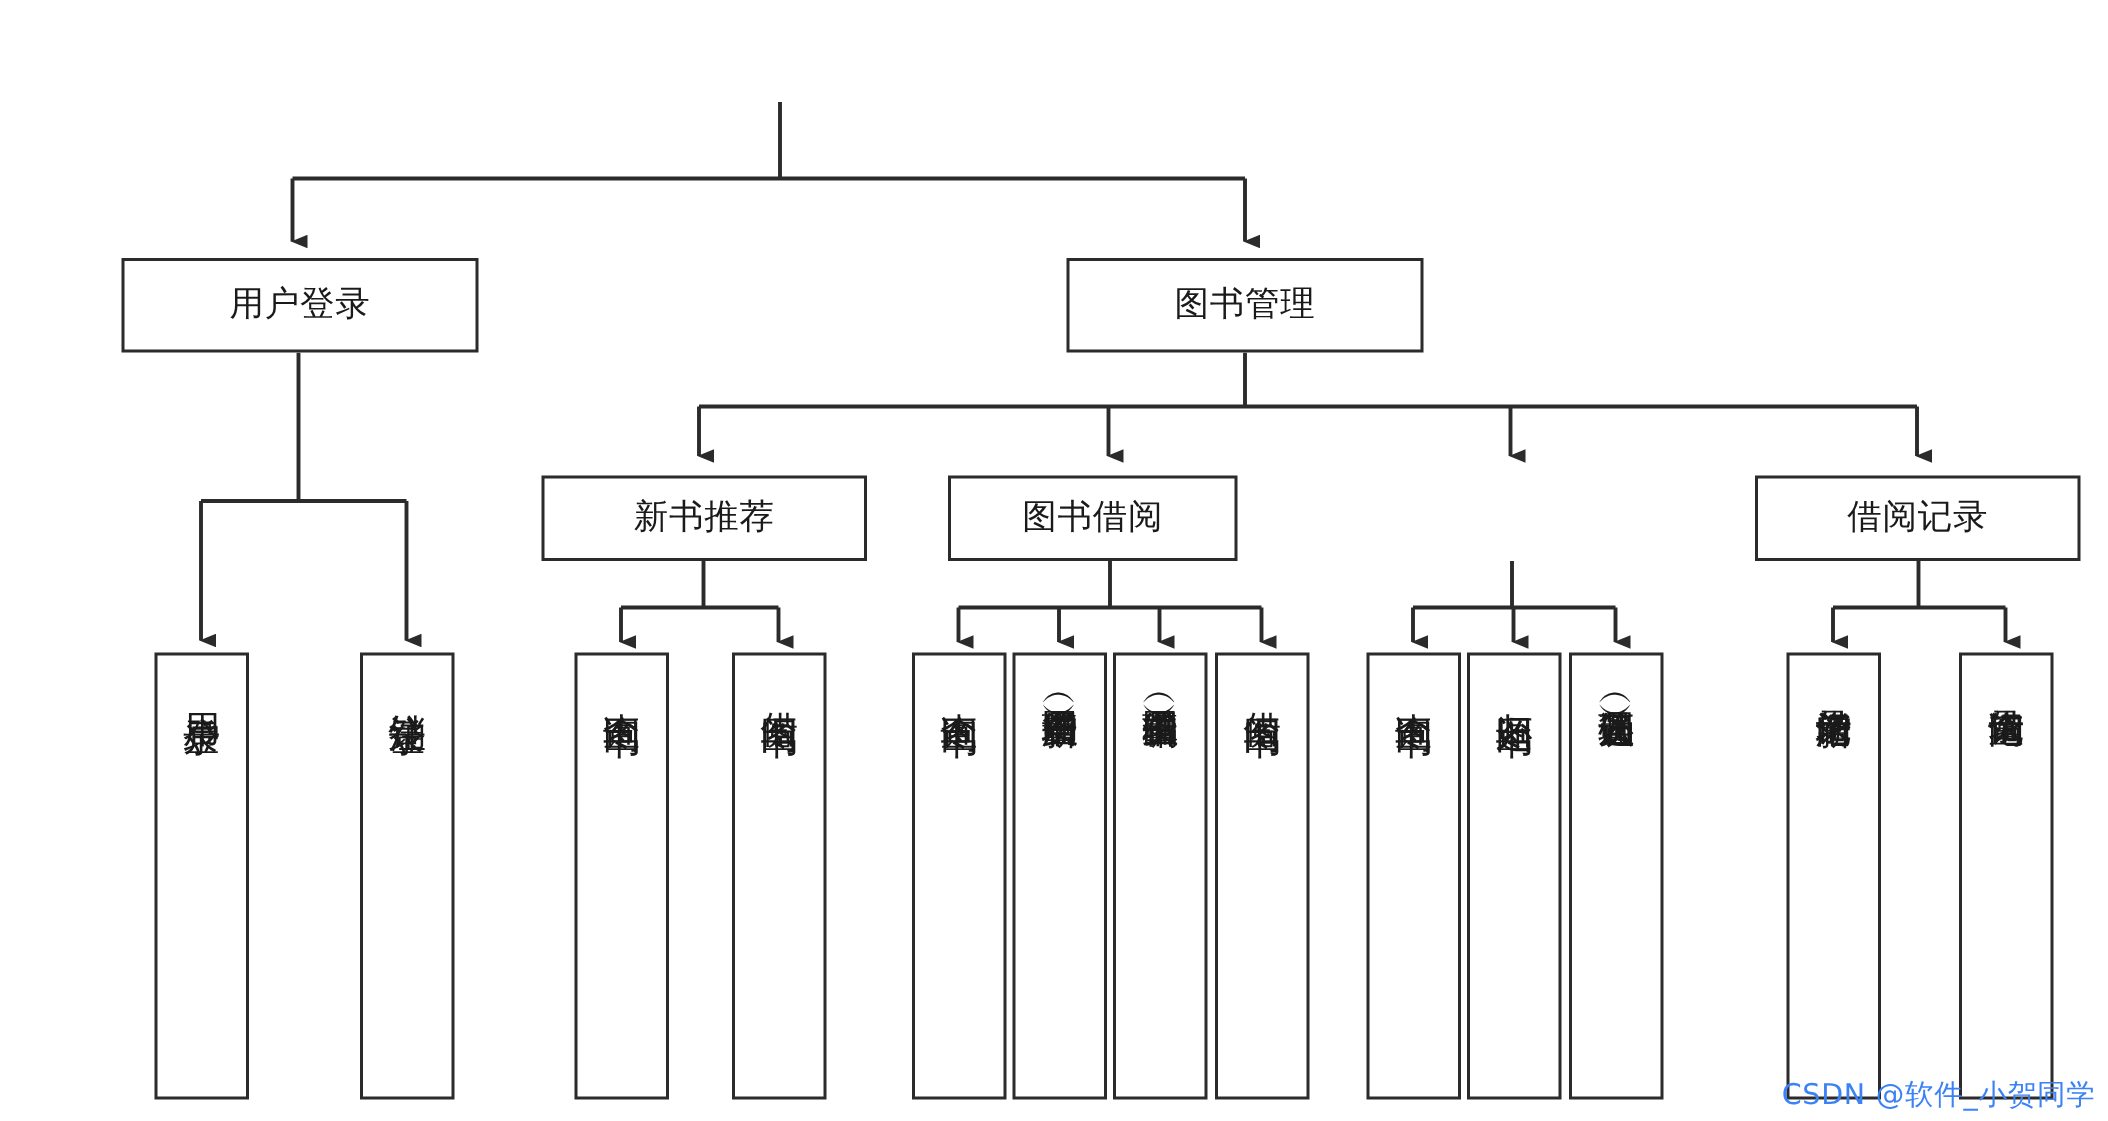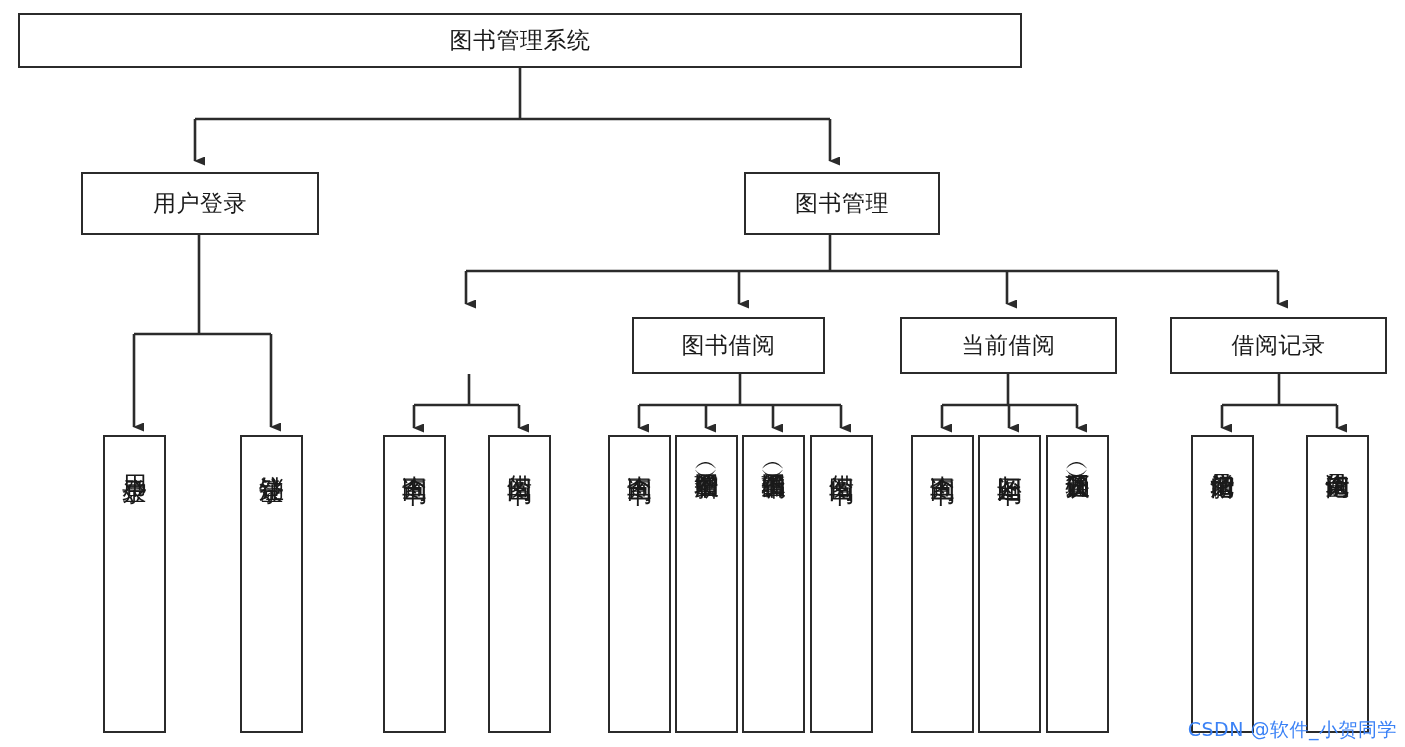--- a/index.html
+++ b/index.html
@@ -120,36 +120,33 @@
       <path d="M 1009,405 L 1009,428" marker-end="url(#arrowhead)"></path>
       <path d="M 1077,405 L 1077,428" marker-end="url(#arrowhead)"></path>
 
       <path d="M 1279,374 L 1279,405"></path>
       <path d="M 1222,405 L 1337,405"></path>
       <path d="M 1222,405 L 1222,428" marker-end="url(#arrowhead)"></path>
       <path d="M 1337,405 L 1337,428" marker-end="url(#arrowhead)"></path>
     </g>
   </svg>
 
-  <div class="node horizontal" style="left:18px; top:13px; width:1004px; height:55px;">
-    <span class="node-label">图书管理系统</span>
-  </div>
 
   <div class="node horizontal" style="left:81px; top:172px; width:238px; height:63px;">
     <span class="node-label">用户登录</span>
   </div>
-  <div class="node horizontal" style="left:744px; top:172px; width:196px; height:63px;">
+  <div class="node horizontal" style="left:711px; top:172px; width:238px; height:63px;">
     <span class="node-label">图书管理</span>
   </div>
 
+  <div class="node horizontal" style="left:361px; top:317px; width:217px; height:57px;">
+    <span class="node-label">新书推荐</span>
+  </div>
   <div class="node horizontal" style="left:632px; top:317px; width:193px; height:57px;">
     <span class="node-label">图书借阅</span>
-  </div>
-  <div class="node horizontal" style="left:900px; top:317px; width:217px; height:57px;">
-    <span class="node-label">当前借阅</span>
   </div>
   <div class="node horizontal" style="left:1170px; top:317px; width:217px; height:57px;">
     <span class="node-label">借阅记录</span>
   </div>
 
   <div class="node vertical" style="left:103px; top:435px; width:63px; height:298px;">
     <span class="node-label">用户登录</span>
   </div>
   <div class="node vertical" style="left:240px; top:435px; width:63px; height:298px;">
     <span class="node-label">注销登录</span>

